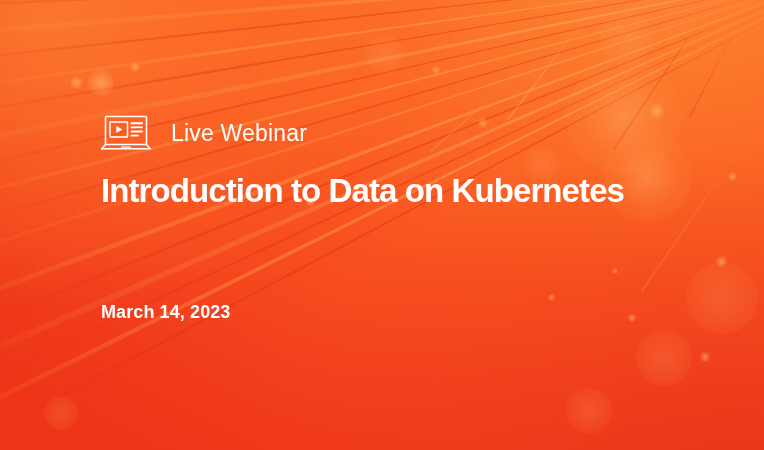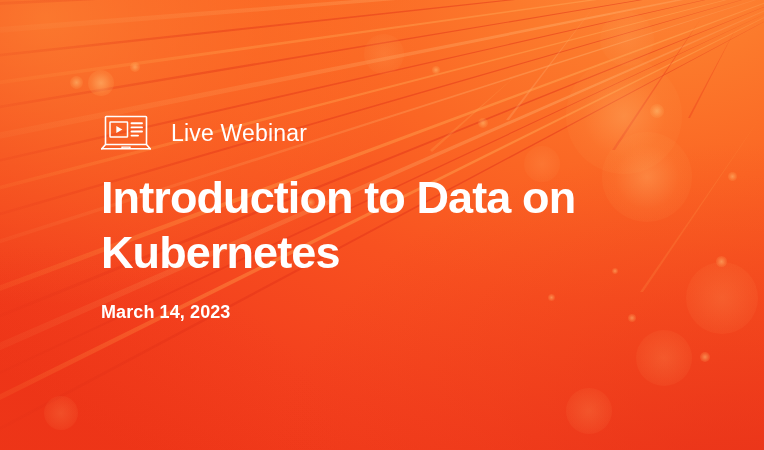--- a/index.html
+++ b/index.html
@@ -122,21 +122,21 @@
     line-height: 1;
     white-space: nowrap;
   }
 
   .headline {
     position: absolute;
     top: 171px;
     left: 0;
     margin: 0;
     color: #FFFFFF;
-    font-size: 45px;
+    font-size: 33px;
     font-weight: 700;
     line-height: 1.22;
     letter-spacing: -0.9px;
     max-width: 540px;
   }
 
   .date {
     position: absolute;
     top: 303px;
     left: 0;

